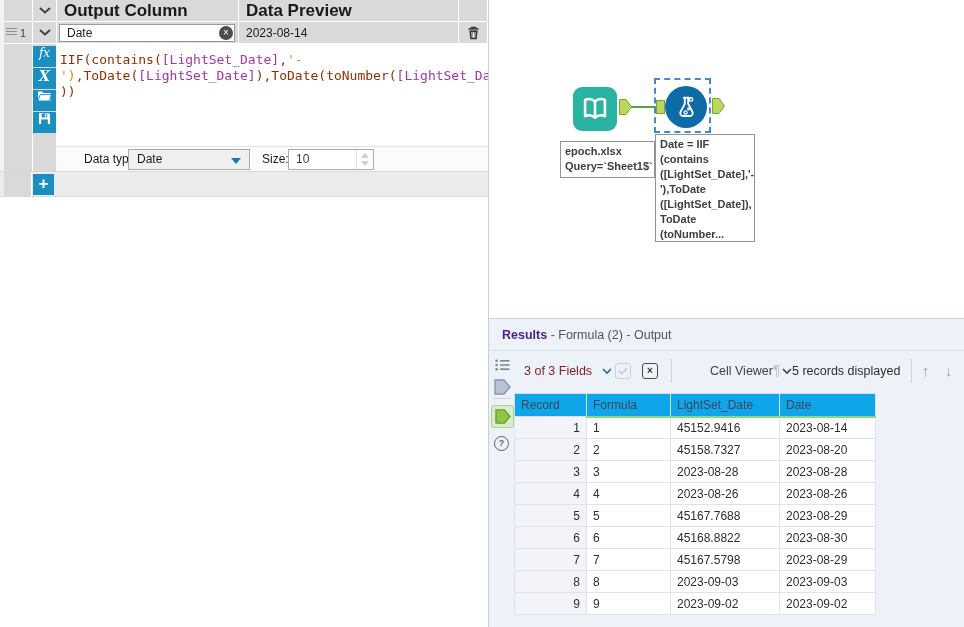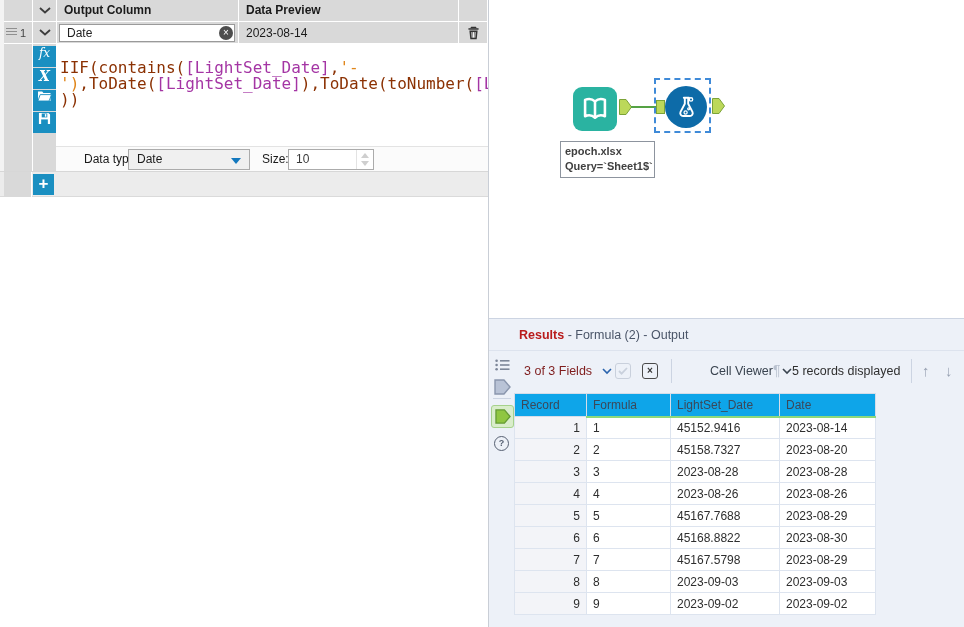--- a/index.html
+++ b/index.html
@@ -7,37 +7,37 @@
   body {
     position:relative; background:#ffffff; overflow:hidden;
     font-family:"Liberation Sans", sans-serif; color:#222;
   }
   .abs { position:absolute; }
 
   
   .config { position:absolute; left:0; top:0; width:489px; height:627px; background:#fff; border-right:1px solid #c9ced6; }
   .gutter { position:absolute; left:0; top:0; width:4px; height:196px; background:#f3f3f3; }
   .hcell, .rcell { position:absolute; background:#d9d9d9; border-right:1px solid #fff; border-bottom:1px solid #fff; }
-  .hdr-text { font-size:12px; font-weight:bold; color:#1a1a1a; line-height:21px; padding-left:7px; }
+  .hdr-text { font-size:17px; font-weight:bold; color:#1a1a1a; line-height:21px; padding-left:7px; }
   .chev-box { display:flex; align-items:center; justify-content:center; }
   .drag-handle { width:11px; height:9px; background:repeating-linear-gradient(to bottom,#8f8f8f 0 1px,transparent 1px 3px); }
   .rownum { font-size:11px; color:#444; }
   .name-input { position:absolute; left:2px; top:2px; width:176px; height:18px; border:1px solid #9a9a9a; background:#fff;
     font-family:"Liberation Sans",sans-serif; font-size:12px; padding:0 18px 0 7px; color:#222; }
   .clear-btn { position:absolute; left:162px; top:4px; width:14px; height:14px; border-radius:50%; background:#4d4d4d;
     color:#fff; font-size:10px; line-height:13px; text-align:center; cursor:pointer; }
   .preview-text { font-size:12px; color:#1a1a1a; line-height:22px; padding-left:7px; }
 
   .side-btn { position:absolute; left:33px; width:23px; height:21px; background:#1a8fc1; color:#fff;
     display:flex; justify-content:center; cursor:pointer; }
   .fx-glyph { font-family:"DejaVu Serif",serif; font-style:italic; font-size:12px; }
   .x-glyph  { font-family:"DejaVu Serif",serif; font-style:italic; font-size:14px; font-weight:bold; }
 
   .expr-editor { position:absolute; left:56px; top:44px; width:432px; height:102px; background:#fff;
-    font-family:"DejaVu Sans Mono",monospace; font-size:16px; line-height:16px; padding:16px 0 0 4px; white-space:pre; overflow:hidden; }
+    font-family:"DejaVu Sans Mono",monospace; font-size:13px; line-height:16px; padding:8px 0 0 4px; white-space:pre; overflow:hidden; }
   .tok-fn    { color:#8b3103; }
   .tok-field { color:#a435a4; }
   .tok-str   { color:#e0861a; }
 
   .dtype-row { position:absolute; left:56px; top:146px; width:432px; height:25px; background:#fbfbfb; border-top:1px solid #e3e3e3; font-size:12px; }
   .dtype-label { position:absolute; left:28px; line-height:25px; color:#1a1a1a; }
   .dropdown { position:absolute; left:72px; top:2px; width:122px; height:21px; background:#f0f0f0; border:1px solid #ababab; cursor:pointer; }
   .dropdown .val { line-height:19px; padding-left:8px; color:#1a1a1a; }
   .dd-arrow { position:absolute; right:8px; top:8px; width:0; height:0; border-left:5px solid transparent; border-right:5px solid transparent; border-top:6px solid #1378be; }
   .size-label { position:absolute; left:206px; line-height:25px; color:#1a1a1a; }
@@ -63,21 +63,21 @@
     display:flex; align-items:center; justify-content:center; cursor:pointer; }
   .anchor-in { position:absolute; left:167px; top:100px; width:9px; height:14px; background:#bcd85a; border:1px solid #7ca338; }
   .annot { position:absolute; background:#fff; border:1px solid #8d949e; font-size:11px; font-weight:bold; color:#404040;
     line-height:15px; padding:2px 0 0 4px; overflow:hidden; }
   .annot-input   { left:71px;  top:141px; width:95px;  height:37px; }
   .annot-formula { left:166px; top:134px; width:100px; height:108px; }
 
   
   .results { position:absolute; left:489px; top:318px; width:475px; height:309px; background:#edf1f8; border-top:1px solid #ccd4e2; }
   .res-title { position:absolute; left:13px; top:9px; font-size:12.5px; color:#4a5568; }
-  .res-title b { color:#b91c1c;margin-left:17px; }
+  .res-title b { color:#4c1d95; }
   .res-sep-h { position:absolute; left:0; top:31px; width:475px; height:1px; background:#dde3ee; }
 
   .strip-icon { position:absolute; display:flex; align-items:center; justify-content:center; cursor:pointer; }
   .active-anchor-bg { position:absolute; left:2px; top:86px; width:23px; height:23px; background:#d9edcb; border:1px solid #a6d28c; border-radius:3px;
     display:flex; align-items:center; justify-content:center; cursor:pointer; }
   .help-circle { position:absolute; left:5px; top:117px; width:15px; height:15px; border:1.2px solid #566072; border-radius:50%;
     font-size:9px; line-height:13px; text-align:center; color:#566072; font-weight:bold; cursor:pointer; }
   .strip-sep { position:absolute; left:4px; top:79px; width:18px; height:1px; background:#ccd4e2; }
 
   .tb-item { position:absolute; top:45px; font-size:12.5px; white-space:nowrap; }
@@ -210,20 +210,29 @@
       <circle cx="16" cy="4.8" r="1.5" fill="none" stroke="#fff" stroke-width="1.2"></circle>
     </svg>
   </div>
   <svg class="abs" style="left:223px; top:98px;" width="13" height="16" viewBox="0 0 13 16">
     <polygon points="0.5,0.5 7,0.5 12.5,8 7,15.5 0.5,15.5" fill="#bcd85a" stroke="#7ca338"></polygon>
   </svg>
 
   <div class="annot annot-input">
     <div>epoch.xlsx</div>
     <div>Query=`Sheet1$`</div>
+  </div>
+  <div class="annot annot-formula">
+    <div>Date = IIF</div>
+    <div>(contains</div>
+    <div>([LightSet_Date],'-</div>
+    <div>'),ToDate</div>
+    <div>([LightSet_Date]),</div>
+    <div>ToDate</div>
+    <div>(toNumber...</div>
   </div>
 </div>
 
 <div class="results">
   <div class="res-title">
     <b>Results</b><span> - Formula (2) - Output</span>
   </div>
   <div class="res-sep-h"></div>
 
   <div class="strip-icon" style="left:6px; top:40px;">

